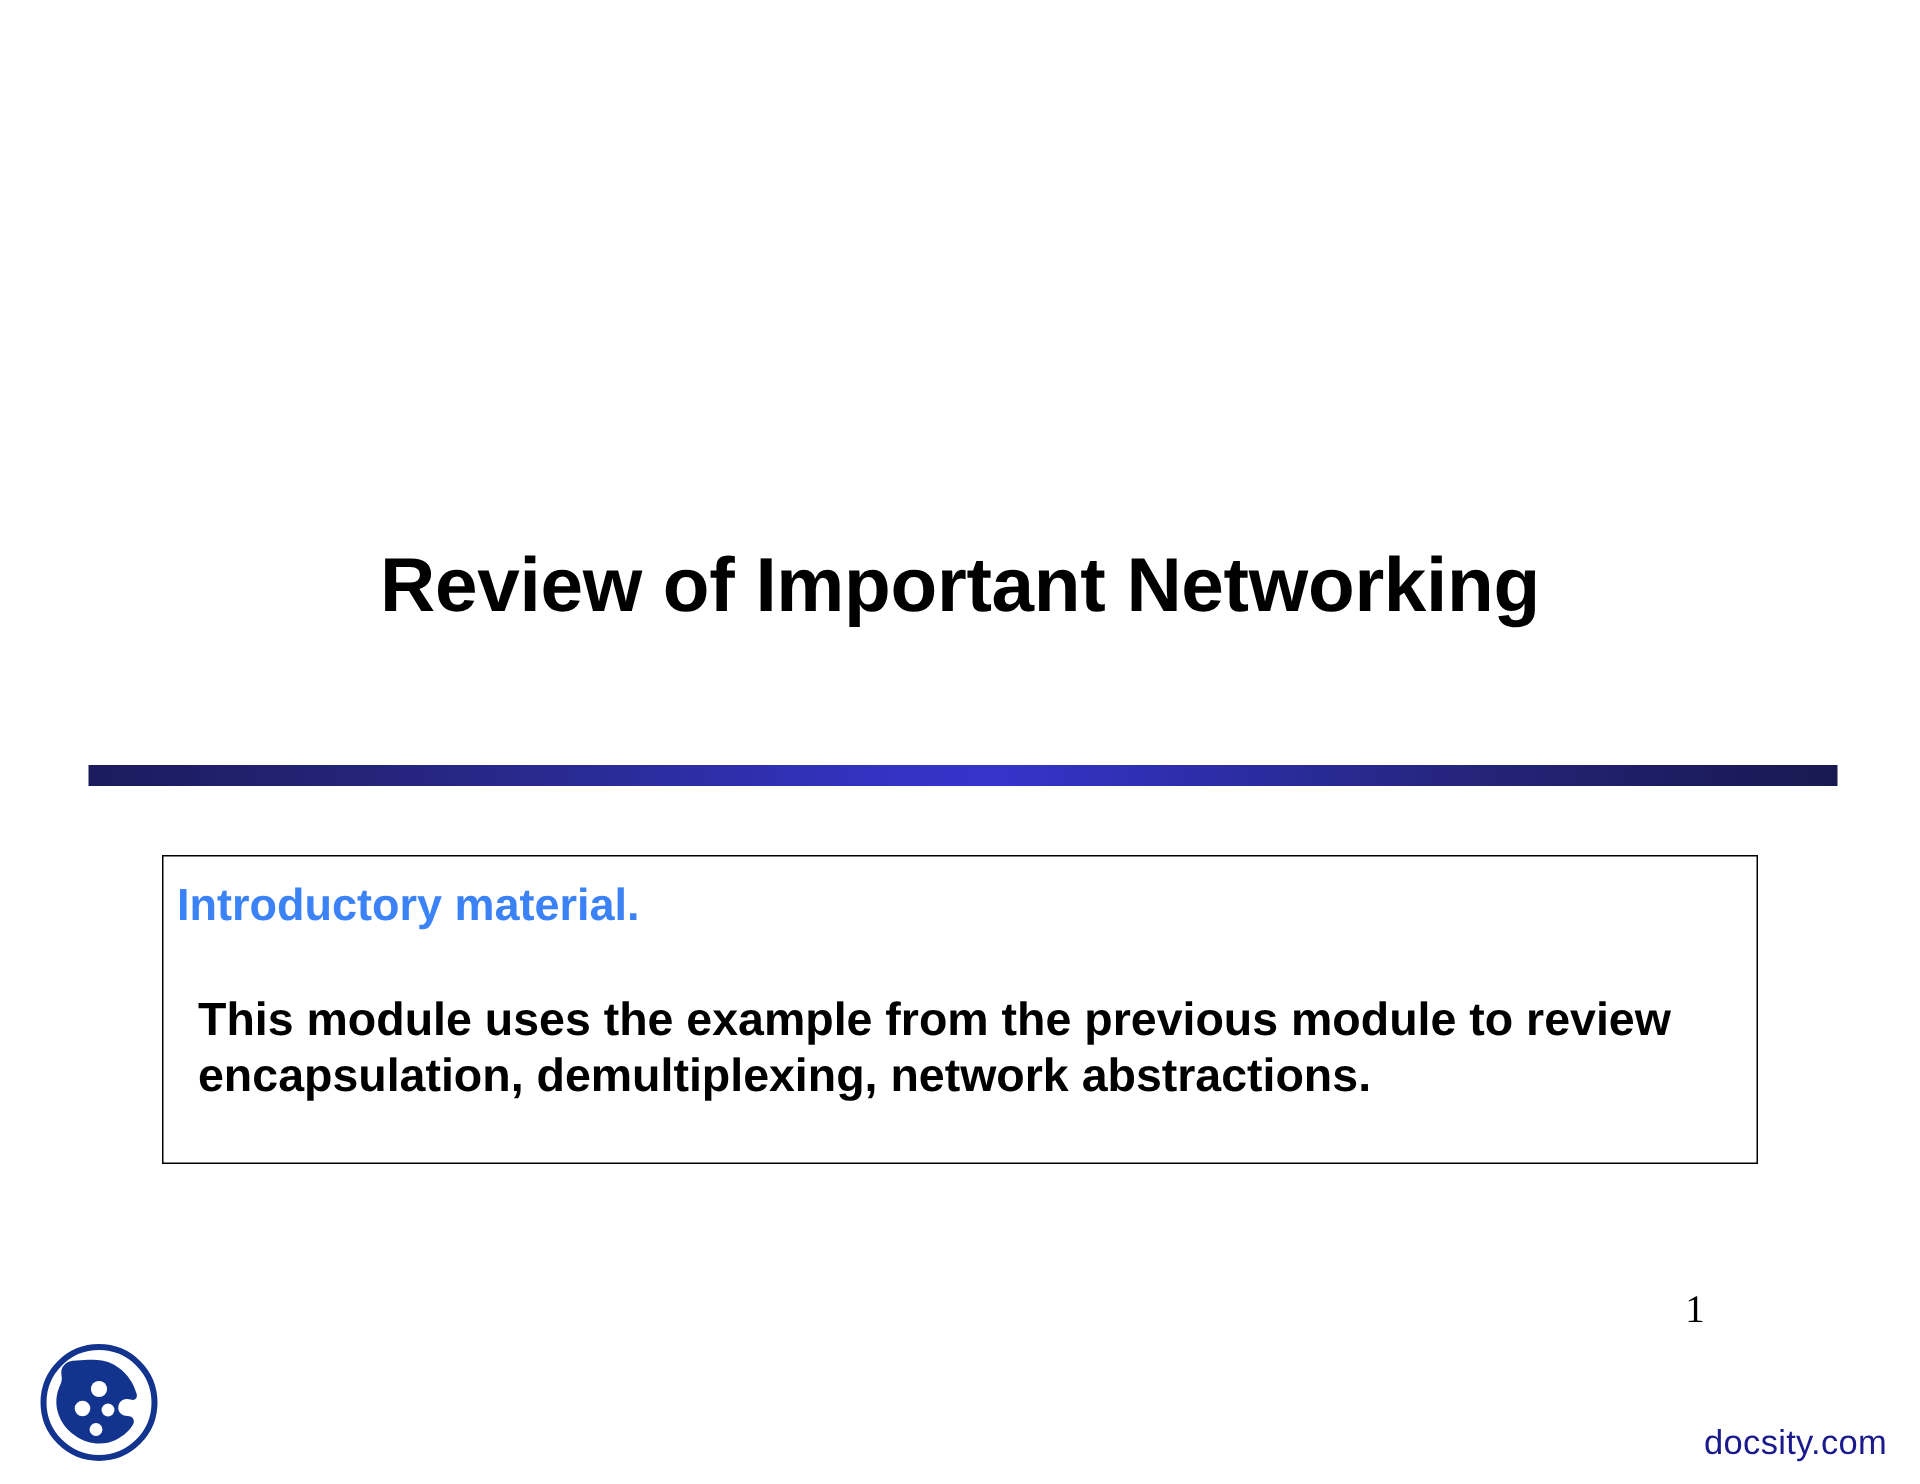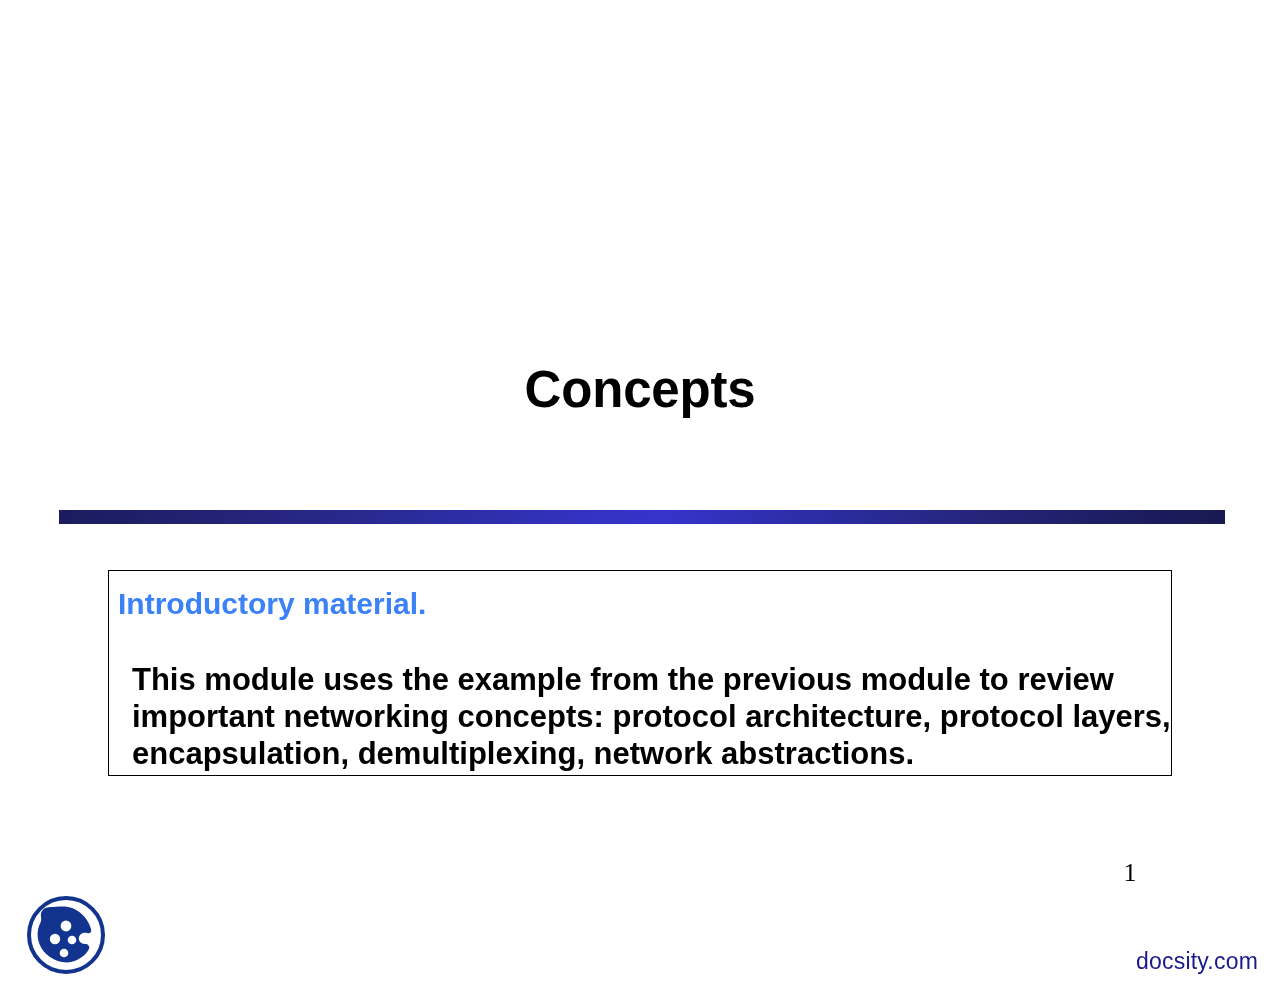--- a/index.html
+++ b/index.html
@@ -132,31 +132,30 @@
     letter-spacing: 0.2px;
     text-align: center;
   }
 </style>
 </head>
 <body>
 
 <div class="slide">
 
   <div class="slide-title">
-    <span class="t-line">Concepts</span>
+    <span class="t-line">Review of Important Networking</span>
   </div>
 
   <div class="divider-bar"></div>
 
   <div class="body-box">
     <div class="body-inner">
       <p class="body-heading">Introductory material.</p>
       <p class="body-paragraph">
         <span class="p-line">This module uses the example from the previous module to review</span>
-        <span class="p-line">important networking concepts: protocol architecture, protocol layers,</span>
         <span class="p-line">encapsulation, demultiplexing, network abstractions.</span>
       </p>
     </div>
   </div>
 
   <div class="page-number">1</div>
 
   <div class="brand-logo">
     <svg viewBox="0 0 84 84" xmlns="http://www.w3.org/2000/svg">
       <circle cx="42" cy="42" r="37" fill="none" stroke="#12348f" stroke-width="4"></circle>

